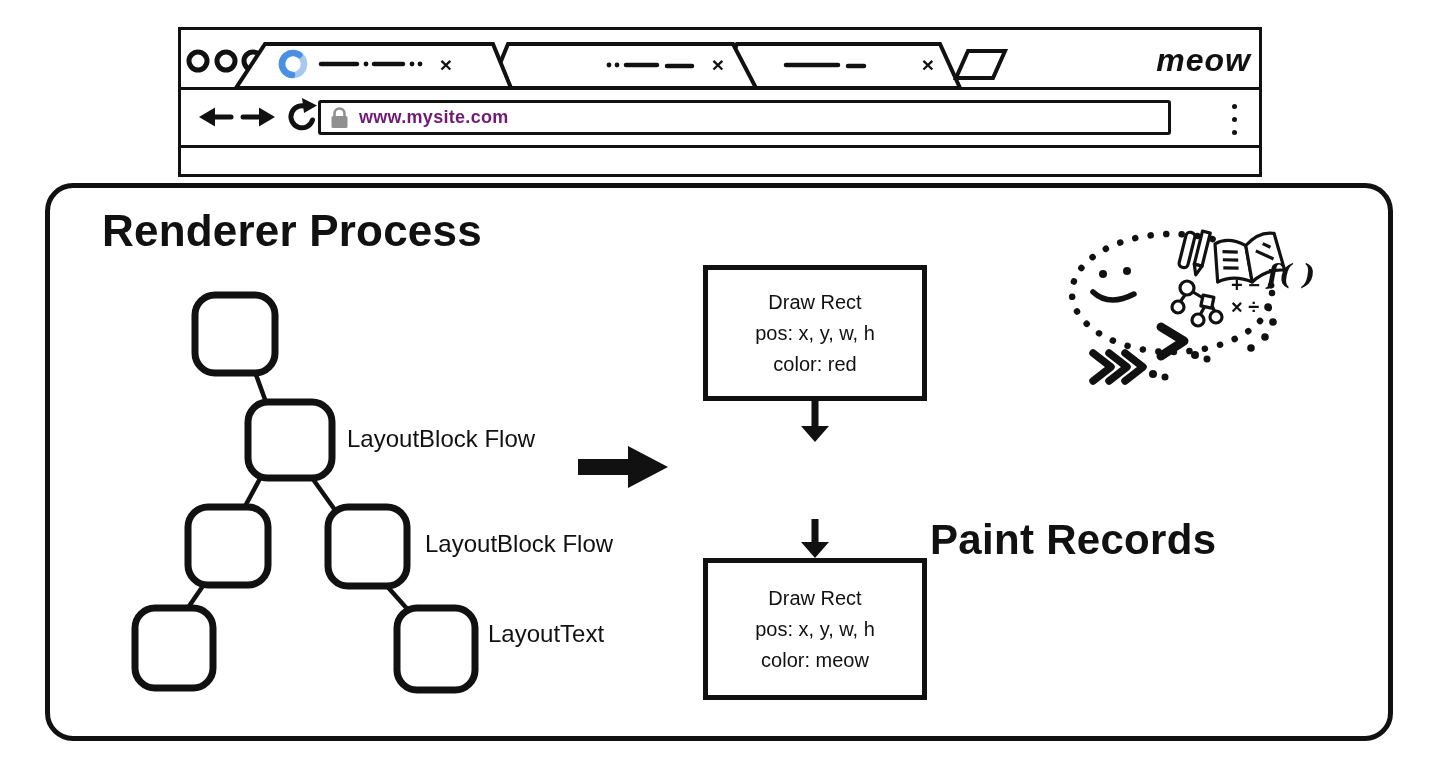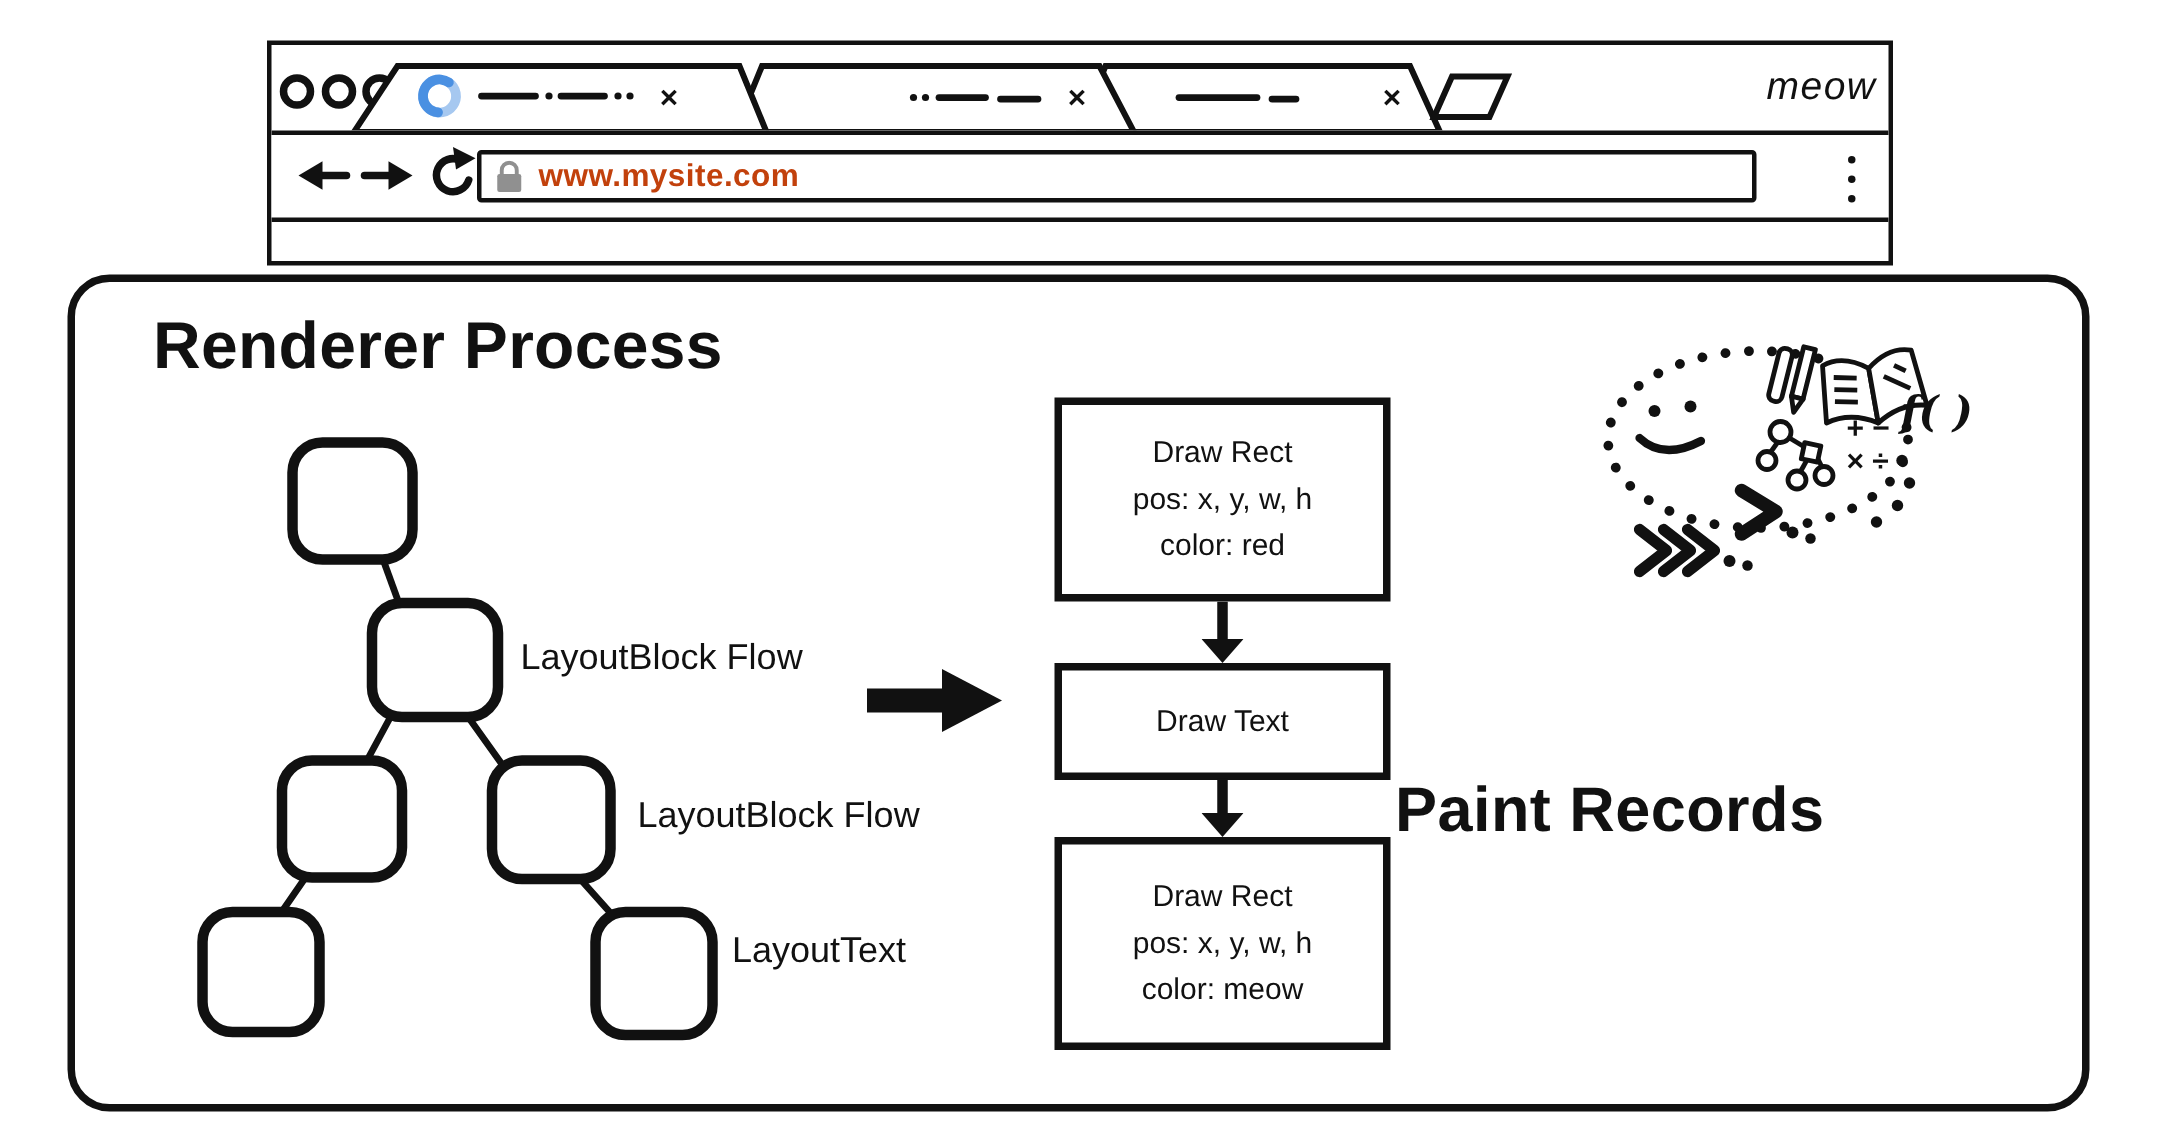--- a/index.html
+++ b/index.html
@@ -14,36 +14,36 @@
     position:absolute;left:178px;top:27px;width:1084px;height:150px;
     border:3.5px solid #111;background:#fff;box-sizing:border-box;
   }
   .tab-strip{position:relative;height:57px;}
   .tabshape{fill:#fff;stroke:#111;stroke-width:4;}
   .tl{fill:#fff;stroke:#111;stroke-width:5;}
   .dash{stroke:#111;stroke-width:4.5;stroke-linecap:round;}
   .dot{fill:#111;}
   .tab-close{font:700 21px "Liberation Sans",sans-serif;fill:#111;text-anchor:middle;}
   .logo{
-    position:absolute;right:8px;top:12px;font-size:26px;font-weight:400;
+    position:absolute;right:8px;top:12px;font-size:32px;font-weight:700;
     font-style:italic;letter-spacing:1px;
   }
   .toolbar{
     position:relative;height:61px;border-top:3.5px solid #111;border-bottom:3.5px solid #111;
     box-sizing:border-box;background:#fff;
   }
   .nav-icons{position:absolute;left:12px;top:7px;}
   .nav-shaft{stroke:#111;stroke-width:5;stroke-linecap:round;fill:none;}
   .nav-head{fill:#111;}
   .address-bar{
     position:absolute;left:137px;top:10px;width:853px;height:35px;
     border:3px solid #111;border-radius:3px;box-sizing:border-box;background:#fff;
     display:flex;align-items:center;gap:10px;padding:0 9px;
   }
-  .url{font-size:21px;font-weight:700;letter-spacing:.3px;color:#c2410c;white-space:nowrap;}
+  .url{font-size:18px;font-weight:700;letter-spacing:.3px;color:#701a75;white-space:nowrap;}
   .menu-dots{position:absolute;right:22px;top:14px;display:flex;flex-direction:column;gap:8px;}
   .menu-dots i{width:5px;height:5px;border-radius:50%;background:#111;display:block;}
   
   .renderer-box{
     position:absolute;left:45px;top:183px;width:1348px;height:558px;
     background:#fff;border:5px solid #111;border-radius:28px;box-sizing:border-box;padding-left:40px;
   }
   .renderer-title{position:absolute;left:52px;top:18px;font-size:44px;font-weight:700;letter-spacing:.2px;}
   .tree{position:absolute;left:70px;top:90px;}
   .tnode{fill:#fff;stroke:#111;stroke-width:7;}
@@ -187,23 +187,20 @@
 
   <div class="paint-box pb1">
     <div>Draw Rect</div>
     <div>pos: x, y, w, h</div>
     <div>color: red</div>
   </div>
   <svg class="varrow va1" width="28" height="41" viewBox="0 0 28 41">
     <rect x="10.5" y="0" width="7" height="27" fill="#111"></rect>
     <polygon points="0,25 28,25 14,41" fill="#111"></polygon>
   </svg>
-  <div class="paint-box pb2">
-    <div>Draw Text</div>
-  </div>
   <svg class="varrow va2" width="28" height="39" viewBox="0 0 28 39">
     <rect x="10.5" y="0" width="7" height="25" fill="#111"></rect>
     <polygon points="0,23 28,23 14,39" fill="#111"></polygon>
   </svg>
   <div class="paint-box pb3">
     <div>Draw Rect</div>
     <div>pos: x, y, w, h</div>
     <div>color: meow</div>
   </div>
 

